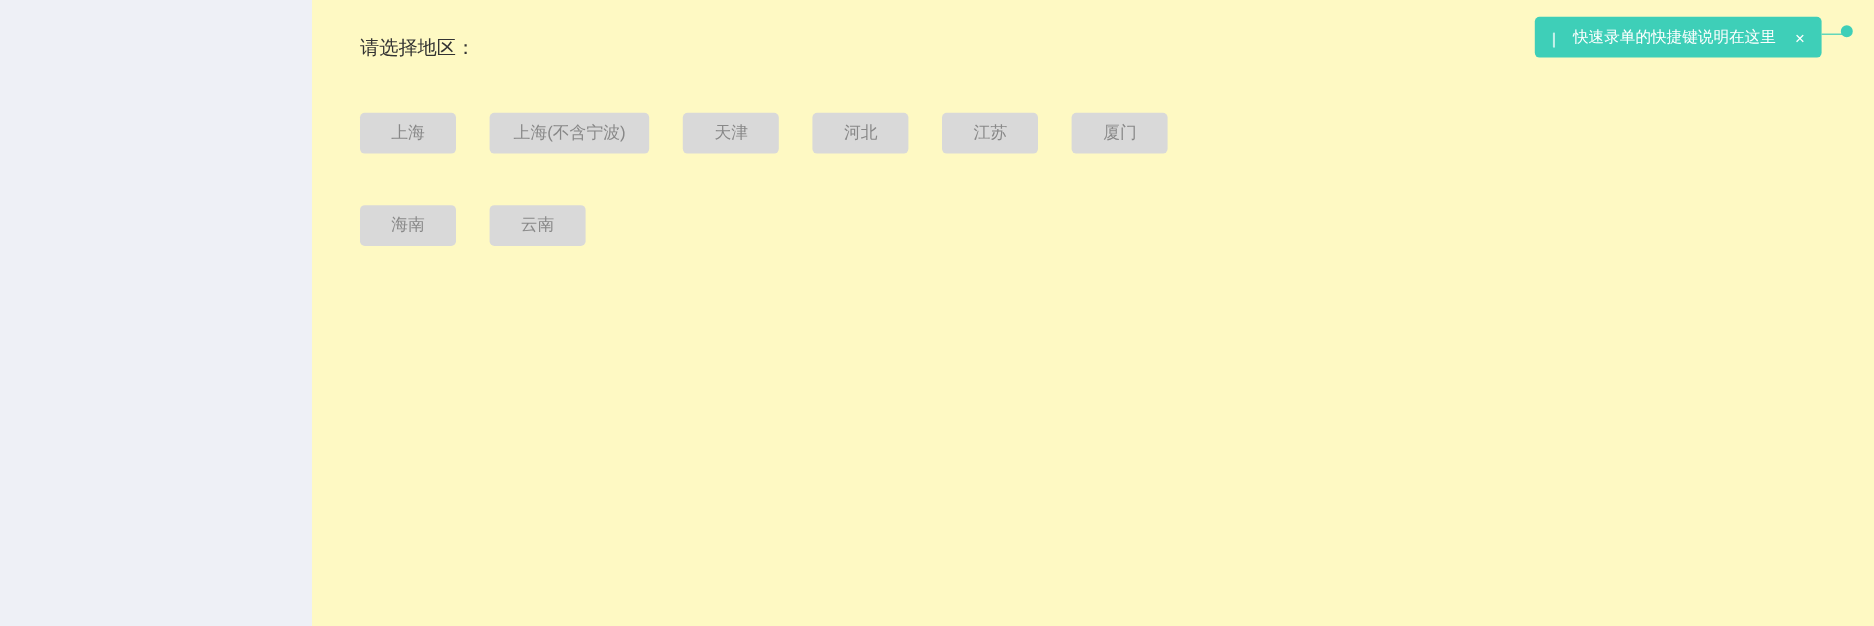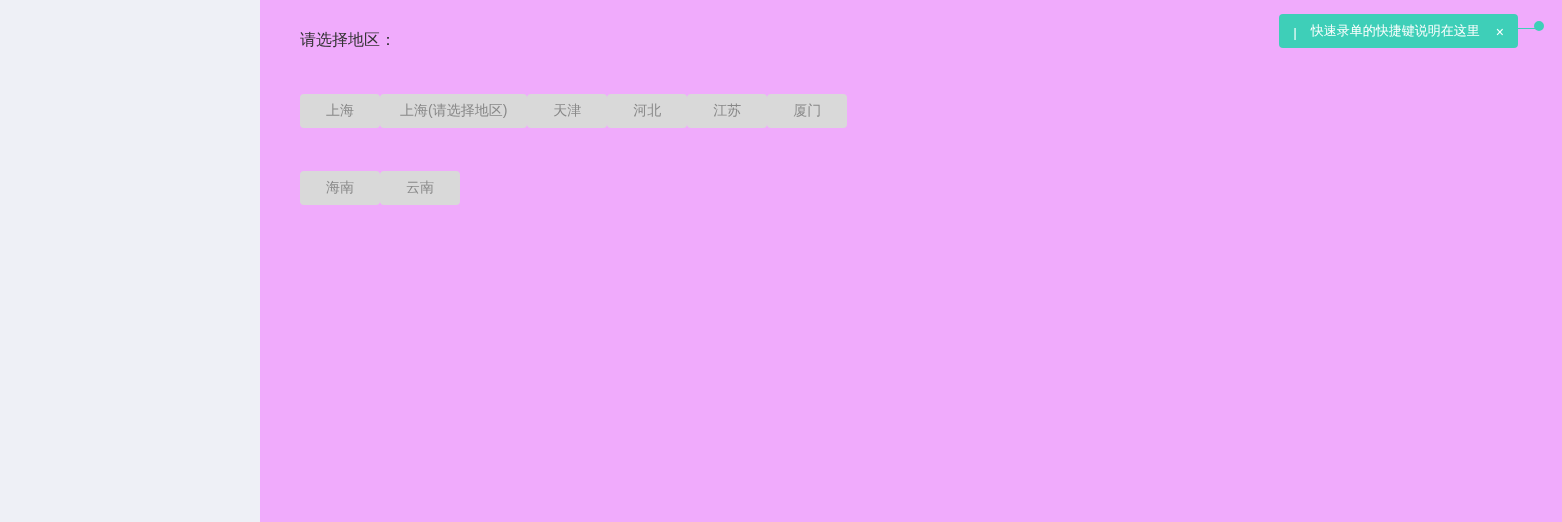--- a/index.html
+++ b/index.html
@@ -25,35 +25,35 @@
       height: 522px;
       background: #eef0f6;
     }
 
     .main-content {
       position: absolute;
       left: 260px;
       top: 0;
       width: 1302px;
       height: 522px;
-      background: #f0abfc;
+      background: #fef9c3;
       padding: 30px 40px;
     }
 
     .page-title {
       font-size: 16px;
       color: #333;
       margin-bottom: 24px;
       font-weight: normal;
     }
 
     .region-buttons-row {
       display: flex;
       flex-wrap: nowrap;
-      gap: 0;
+      gap: 28px;
       margin-bottom: 14px;
       align-items: flex-end;
       margin-top: 43px;
     }
 
     .region-btn {
       background: #d9d9d9;
       border: none;
       border-radius: 4px;
       padding: 8px 20px;
@@ -121,21 +121,21 @@
 <body>
 
 <div class="sidebar"></div>
 
 <div class="main-content">
 
   <div class="page-title">请选择地区：</div>
 
   <div class="region-buttons-row">
   <button class="region-btn">上海</button>
-      <button class="region-btn">上海(请选择地区)</button>
+      <button class="region-btn">上海(不含宁波)</button>
       <button class="region-btn">天津</button>
       <button class="region-btn">河北</button>
       <button class="region-btn">江苏</button>
       <button class="region-btn">厦门</button>
     </div>
 
   <div class="region-buttons-row">
       <button class="region-btn">海南</button>
       <button class="region-btn">云南</button>
     </div>

